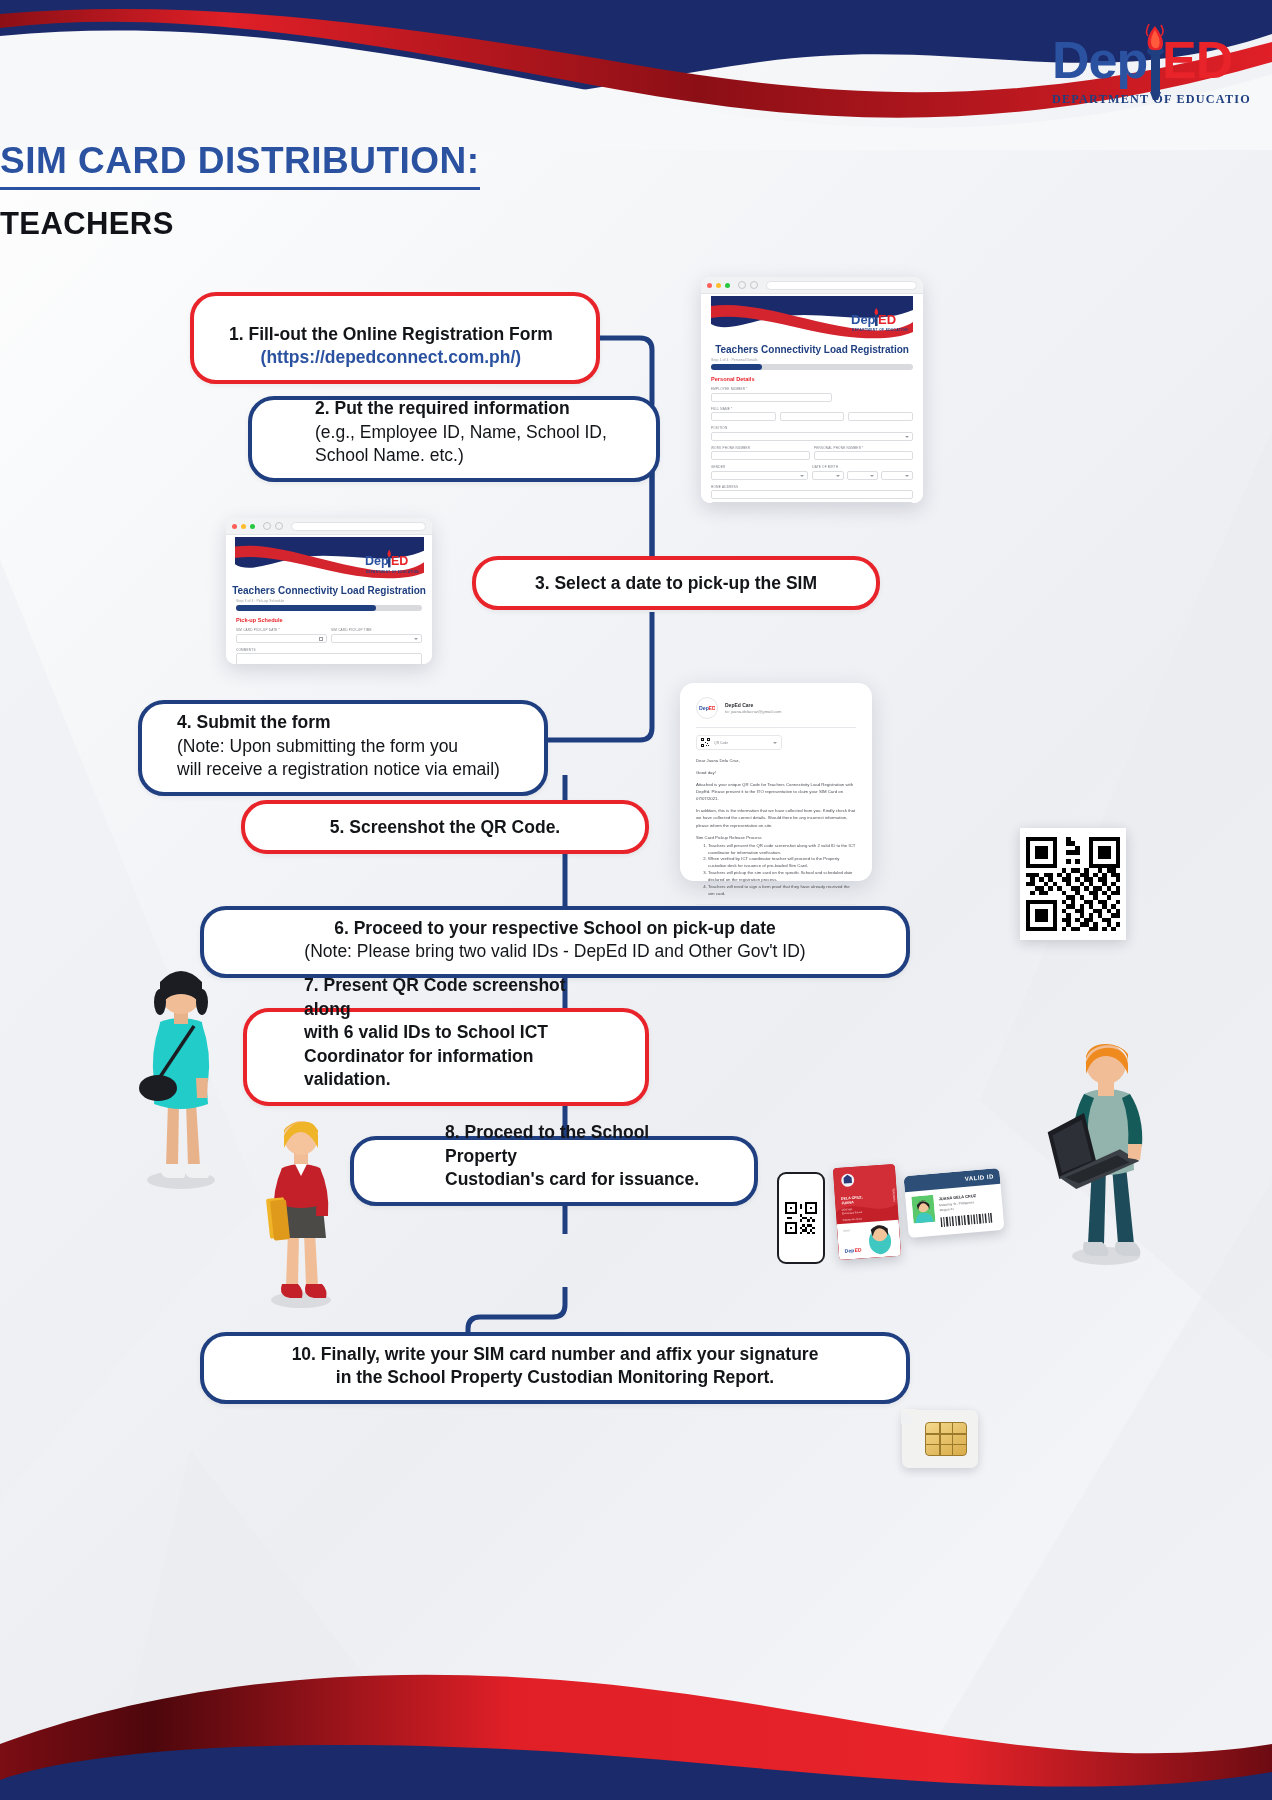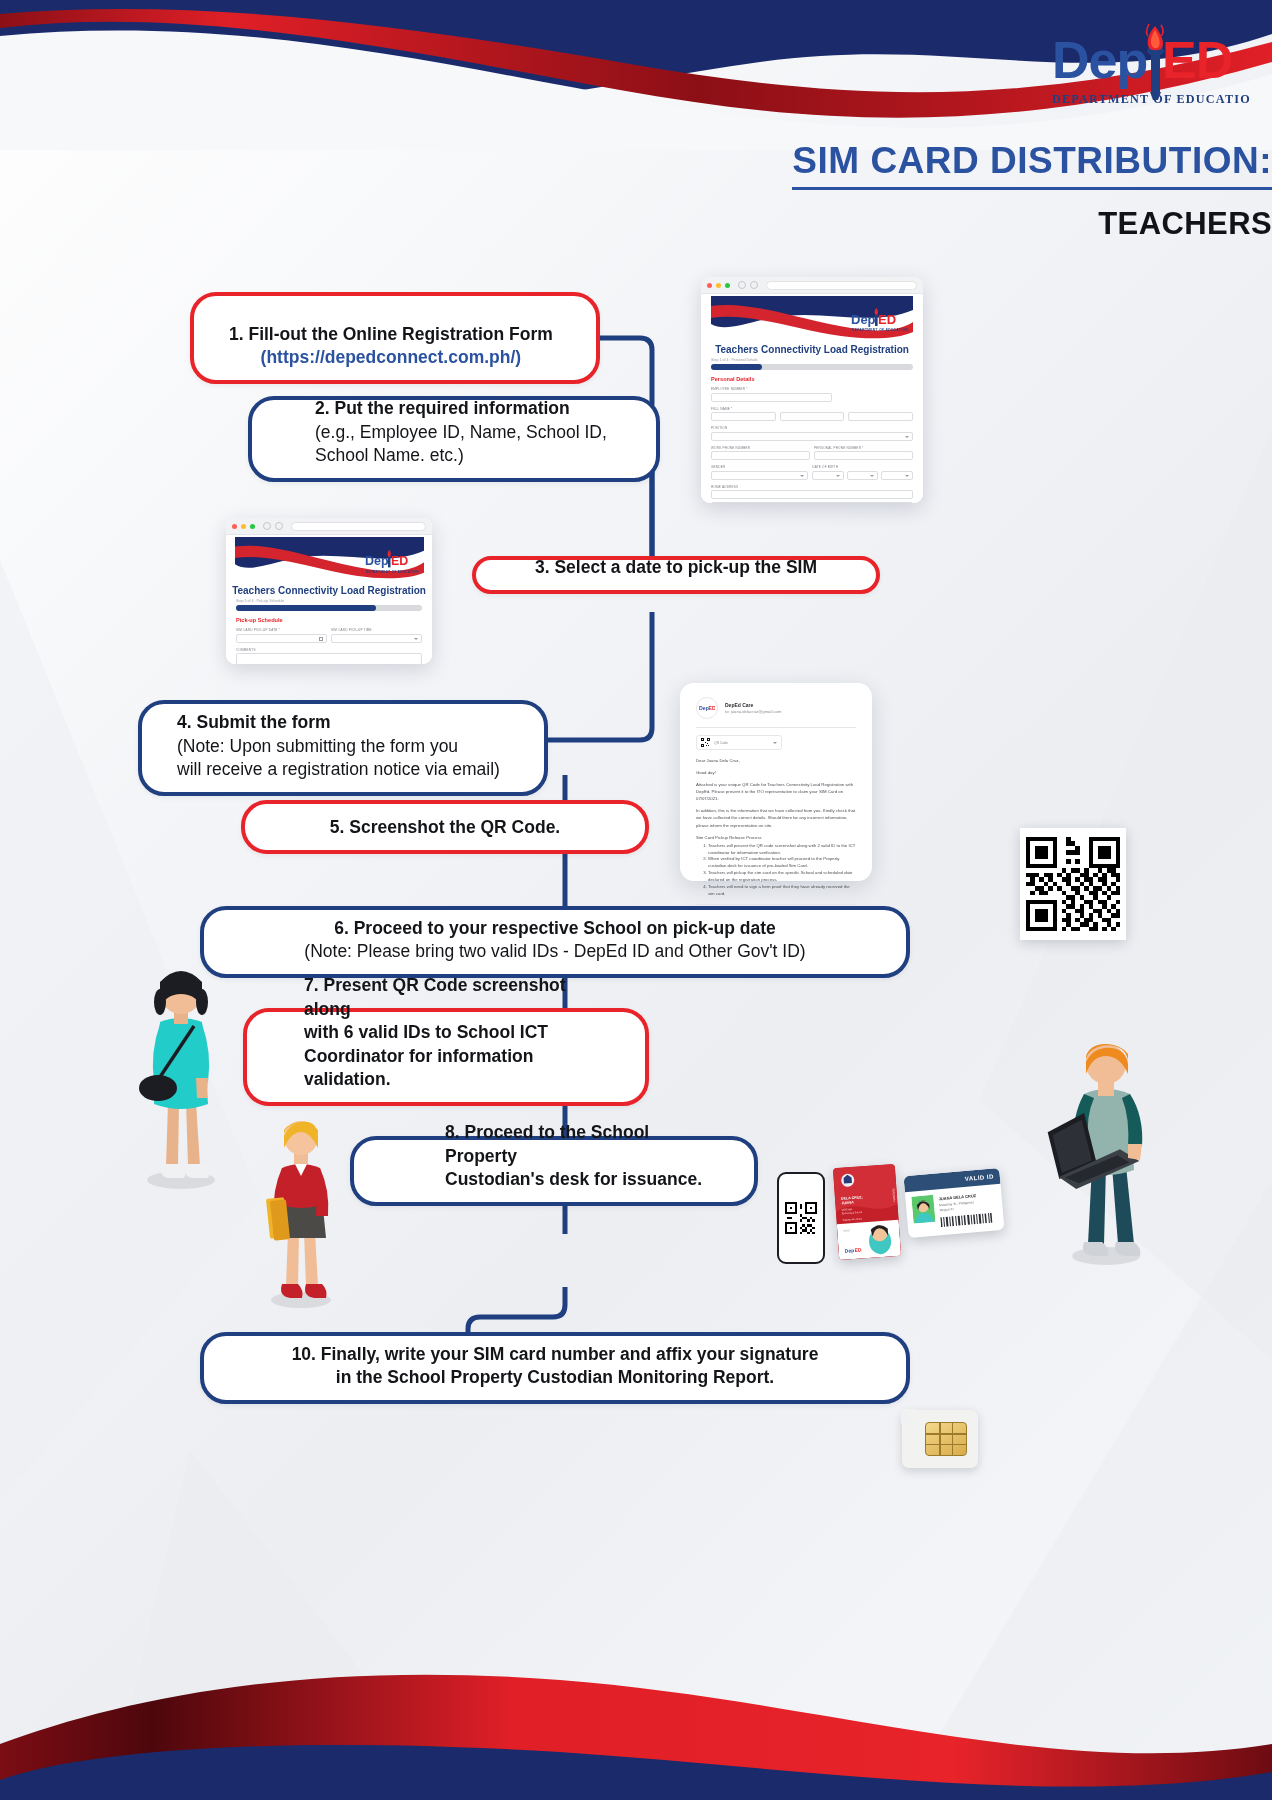--- a/index.html
+++ b/index.html
@@ -21,21 +21,21 @@
   .wave-bottom { bottom: 0; height: 160px; }
   .bg-facet { position: absolute; pointer-events: none; }
 
   
   #deped-logo {
     position: absolute; right: 22px; top: 18px;
     width: 200px; height: 92px;
   }
 
   
-  #title-wrap { position: absolute; top: 140px; left: 0; width: 1272px; text-align: right; }
+  #title-wrap { position: absolute; top: 140px; left: 0; width: 1272px; text-align: left; }
   #main-title {
     display: inline-block;
     font-size: 37px; font-weight: bold; letter-spacing: .5px;
     color: #2b52a0;
     padding-bottom: 5px;
     border-bottom: 3px solid #2b52a0;
   }
   #sub-title {
     margin-top: 16px;
     font-size: 31px; font-weight: bold; color: #111318; letter-spacing: .4px;
@@ -719,21 +719,21 @@
   </div>
 
   <div class="step blue" style="left:248px; top:396px; width:412px; height:86px;">
     <div class="txt" style="padding-left:28px">
       <div>2. Put the required information</div>
       <div class="sub">(e.g., Employee ID, Name, School ID,</div>
       <div class="sub">School Name. etc.)</div>
     </div>
   </div>
 
-  <div class="step red center" style="left:472px; top:556px; width:408px; height:38px;">
+  <div class="step red center" style="left:472px; top:556px; width:408px; height:54px;">
     <div class="txt">3. Select a date to pick-up the SIM</div>
   </div>
 
   <div class="step blue" style="left:138px; top:700px; width:410px; height:96px;">
     <div class="txt">
       <div>4. Submit the form</div>
       <div class="sub">(Note: Upon submitting the form you</div>
       <div class="sub">will receive a registration notice via email)</div>
     </div>
   </div>
@@ -753,21 +753,21 @@
     <div class="txt" style="padding-left:22px">
       <div>7. Present QR Code screenshot along</div>
       <div>with 6 valid IDs to School ICT</div>
       <div>Coordinator for information validation.</div>
     </div>
   </div>
 
   <div class="step blue" style="left:350px; top:1136px; width:408px; height:70px;">
     <div class="txt" style="padding-left:56px">
       <div>8. Proceed to the School Property</div>
-      <div>Custodian's desk for issuance.</div>
+      <div>Custodian's card for issuance.</div>
     </div>
   </div>
 
 
   <div class="step blue center" style="left:200px; top:1332px; width:710px; height:72px;">
     <div class="txt">
       <div>10. Finally, write your SIM card number and affix your signature</div>
       <div>in the School Property Custodian Monitoring Report.</div>
     </div>
   </div>

